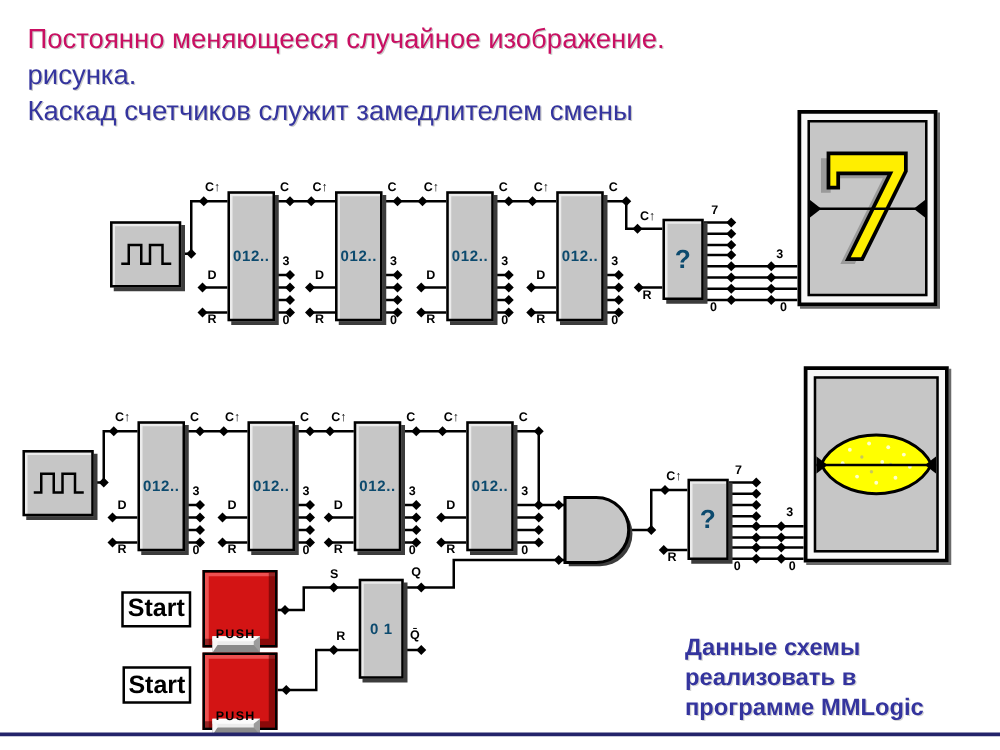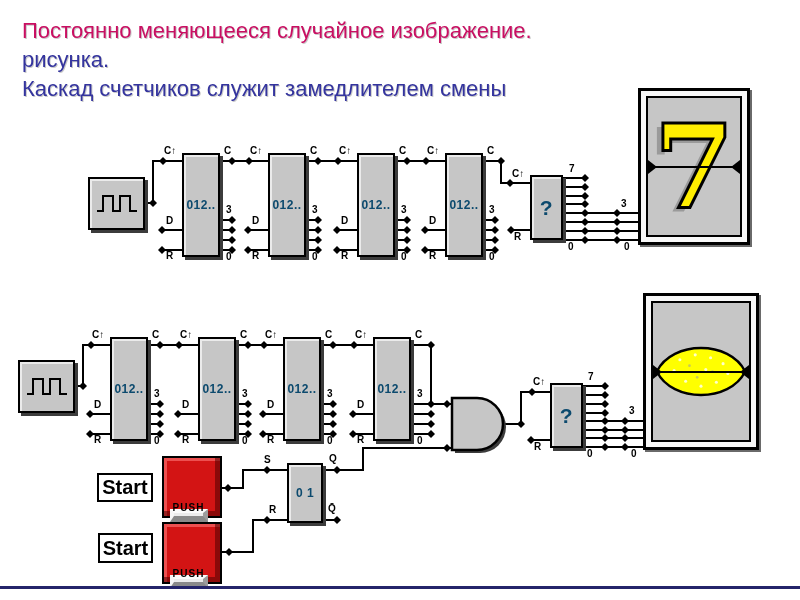--- a/index.html
+++ b/index.html
@@ -335,21 +335,21 @@
       <span class="pinlab" style="left: 624px; top: 242px;">0</span>
       <span class="pinlab" style="left: 533px; top: 377px;">C↑</span>
       <div class="chip random" style="left: 550px; top: 383px; width: 33px; height: 65px; background: rgb(198, 198, 198);">
         <span>?</span>
       </div>
       <span class="pinlab" style="left: 534px; top: 442px;">R</span>
       <span class="pinlab" style="left: 588px; top: 372px;">7</span>
       <span class="pinlab" style="left: 587px; top: 449px;">0</span>
       <span class="pinlab" style="left: 629px; top: 406px;">3</span>
       <span class="pinlab" style="left: 631px; top: 449px;">0</span>
-      <div class="chip" style="left: 287px; top: 463px; width: 36px; height: 60px; background: rgb(198, 198, 198);">
+      <div class="chip" style="left: 287px; top: 463px; width: 36px; height: 80px; background: rgb(198, 198, 198);">
         <span>0 1</span>
       </div>
       <span class="pinlab" style="left: 264px; top: 455px;">S</span>
       <span class="pinlab" style="left: 269px; top: 505px;">R</span>
       <span class="pinlab" style="left: 329px; top: 454px;">Q</span>
       <span class="pinlab" style="left: 328px; top: 504px;">Q̄</span>
       <div class="lbl-box" style="left: 97px; top: 473px; width: 56px; height: 29px;">
         <span>Start</span>
       </div>
       <div class="lbl-box" style="left: 98px; top: 533px; width: 55px; height: 30px;">
@@ -396,15 +396,20 @@
       </svg><div class="midline"></div><div class="arrow-l"></div><div class="arrow-r"></div></div>
       </div>
     </div>
 
   <div id="title">
     <div class="title-line" id="title1" style="color: rgb(201, 15, 98);">Постоянно меняющееся случайное изображение.</div>
     <div class="title-line" id="title3" style="color: rgb(52, 52, 158);">рисунка.</div>
     <div class="title-line" id="title2" style="color: rgb(52, 52, 158);">Каскад счетчиков служит замедлителем смены</div>
   </div>
 
+  <div id="caption" style="color: rgb(52, 52, 158);">
+    <div>Данные схемы</div>
+    <div>реализовать в</div>
+    <div>программе MMLogic</div>
+  </div>
 
   <div id="bottom-rule" style="background: rgb(36, 36, 106);"></div>
 </div>
 
 </body></html>

